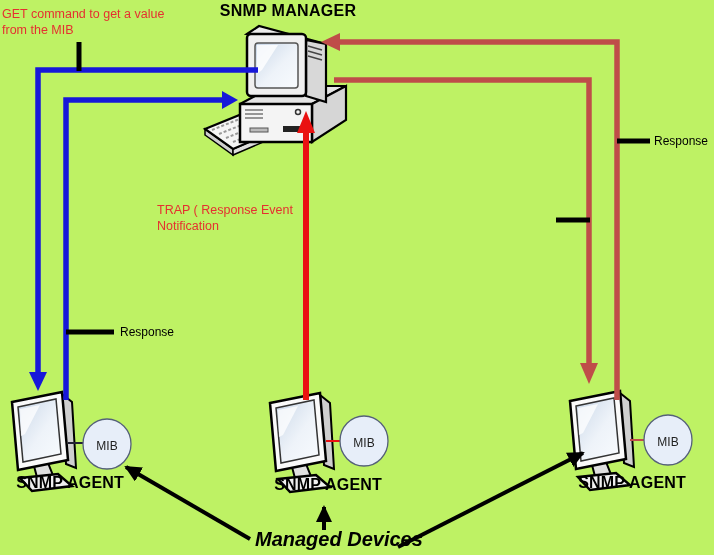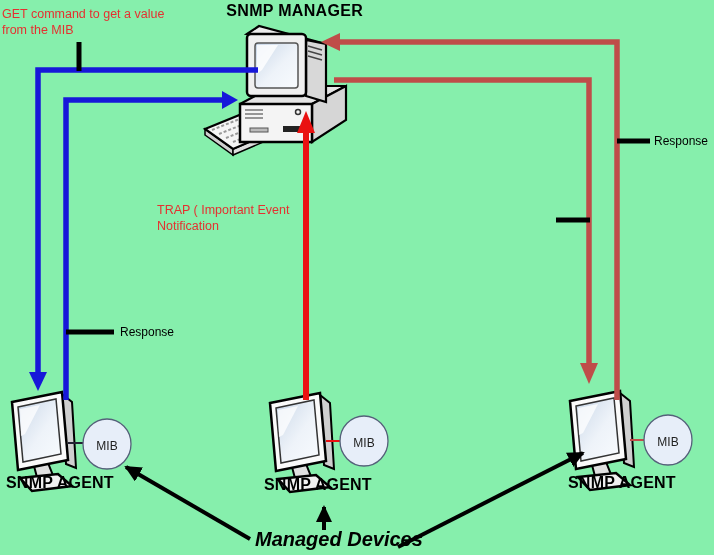--- a/index.html
+++ b/index.html
@@ -1,25 +1,25 @@
 <!DOCTYPE html>
 <html style="--c-blue: #1717d9; --c-red: #ea1111; --c-dred: #bf4d49; --c-lred: #e53030; --c-black: #000000; --c-mib: #e7eef9;"><head>
 <meta charset="utf-8">
 <style>
   html,body{margin:0;padding:0;background:#fff;}
   .stage{
-    position:relative;width:714px;height:555px;background:#86efac;
+    position:relative;width:714px;height:555px;background:#bef264;
     font-family:"Liberation Sans", sans-serif;overflow:hidden;
   }
   .stage svg{position:absolute;left:0;top:0;}
   .lbl{position:absolute;white-space:pre-line;}
   .ann{color:var(--c-lred);font-size:12.5px;line-height:16px;}
   .resp{color:#000;font-size:12px;line-height:14px;}
-  .title{font-weight:bold;font-size:16px;color:#000;text-align:right;letter-spacing:.3px;}
-  .agent{font-weight:bold;font-size:16px;color:#000;text-align:left;letter-spacing:.2px;}
+  .title{font-weight:bold;font-size:16px;color:#000;text-align:center;letter-spacing:.3px;}
+  .agent{font-weight:bold;font-size:16px;color:#000;text-align:right;letter-spacing:.2px;}
   .managed{font-weight:bold;font-style:italic;font-size:20px;color:#000;}
   .miblbl{font-size:12px;color:#222;text-align:center;}
   
   .sb{stroke:var(--c-blue);} .fb{fill:var(--c-blue);}
   .sr{stroke:var(--c-red);}  .fr{fill:var(--c-red);}
   .sd{stroke:var(--c-dred);} .fd{fill:var(--c-dred);}
   .sk{stroke:var(--c-black);}
   .mibfill{fill:var(--c-mib);}
 </style>
 </head>
@@ -137,21 +137,21 @@
     <line x1="556" y1="220" x2="590" y2="220" class="sk" stroke-width="5"></line>
 
     <line x1="250" y1="539" x2="126" y2="467" class="sk" stroke-width="4" marker-end="url(#mb)"></line>
     <line x1="324" y1="530" x2="324" y2="507" class="sk" stroke-width="4" marker-end="url(#mb)"></line>
     <line x1="398" y1="547" x2="583" y2="453" class="sk" stroke-width="4" marker-end="url(#mb)"></line>
   </svg>
 
   <div class="lbl ann" style="left:2px;top:6px;width:190px;">GET command to get a value
 from the MIB</div>
   <div class="lbl title" style="left:213px;top:2px;width:150px;">SNMP MANAGER</div>
-  <div class="lbl ann" style="left:157px;top:202px;width:170px;">TRAP ( Important Event
+  <div class="lbl ann" style="left:157px;top:202px;width:170px;">TRAP ( Response Event
 Notification</div>
   <div class="lbl resp" style="left:120px;top:325px;">Response</div>
   <div class="lbl resp" style="left:654px;top:134px;">Response</div>
 
   <div class="lbl agent" style="left:6px;top:474px;width:118px;">SNMP AGENT</div>
   <div class="lbl agent" style="left:264px;top:476px;width:118px;">SNMP AGENT</div>
   <div class="lbl agent" style="left:568px;top:474px;width:118px;">SNMP AGENT</div>
 
   <div class="lbl miblbl" style="left:92px;top:439px;width:30px;">MIB</div>
   <div class="lbl miblbl" style="left:349px;top:436px;width:30px;">MIB</div>

